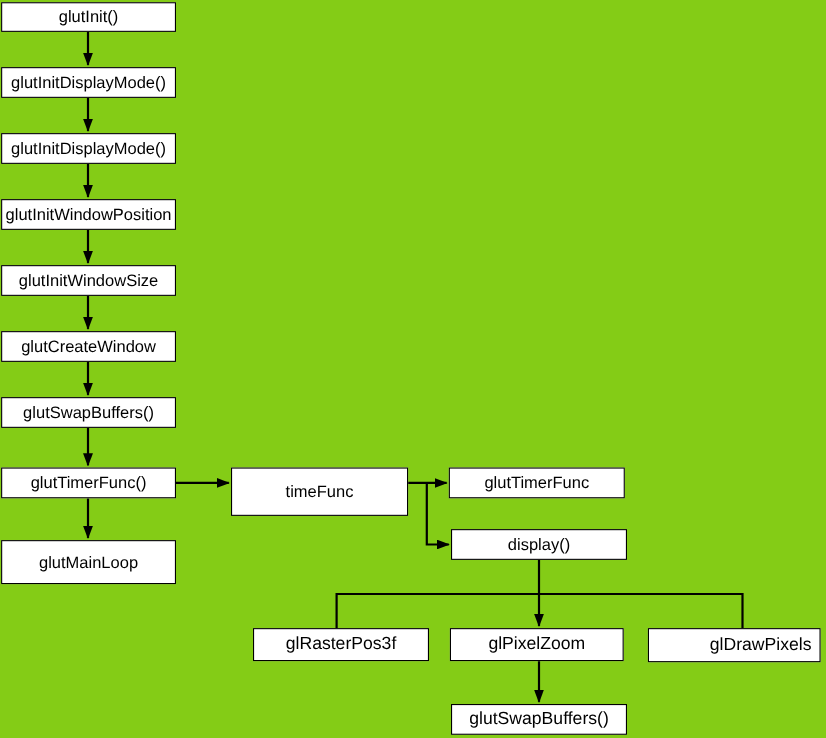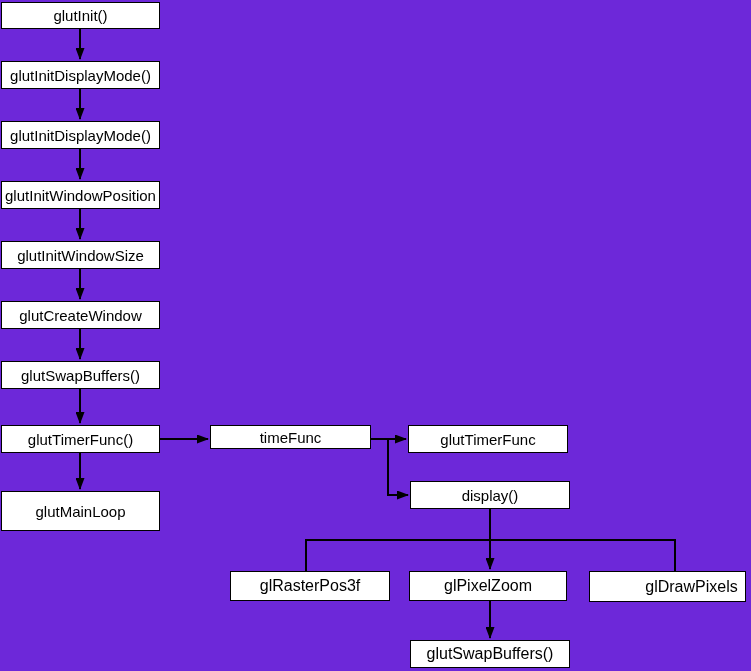--- a/index.html
+++ b/index.html
@@ -4,21 +4,21 @@
 <style>
   html, body { margin: 0; padding: 0; }
   body {
     font-family: "Liberation Sans", sans-serif;
     background: #ffffff;
   }
   #canvas {
     position: relative;
     width: 751px;
     height: 671px;
-    background: #6d28d9;
+    background: #84cc16;
     overflow: hidden;
   }
   #edges-svg {
     position: absolute;
     left: 0; top: 0;
     width: 751px; height: 671px;
   }
   .node {
     position: absolute;
     box-sizing: border-box;
@@ -39,21 +39,21 @@
   #n-glut-init               { left: 1px;   top: 2px;   width: 159px; height: 27px; }
   #n-init-display-mode-1     { left: 1px;   top: 61px;  width: 159px; height: 28px; }
   #n-init-display-mode-2     { left: 1px;   top: 121px; width: 159px; height: 28px; }
   #n-init-window-position    { left: 1px;   top: 181px; width: 159px; height: 28px; }
   #n-init-window-size        { left: 1px;   top: 241px; width: 159px; height: 28px; }
   #n-create-window           { left: 1px;   top: 301px; width: 159px; height: 28px; }
   #n-display-func            { left: 1px;   top: 361px; width: 159px; height: 28px; }
   #n-timer-func              { left: 1px;   top: 425px; width: 159px; height: 28px; }
   #n-main-loop               { left: 1px;   top: 491px; width: 159px; height: 40px; }
   
-  #n-time-func               { left: 210px; top: 425px; width: 161px; height: 24px; }
+  #n-time-func               { left: 210px; top: 425px; width: 161px; height: 44px; }
   #n-timer-func-cb           { left: 408px; top: 425px; width: 160px; height: 28px; }
   #n-display                 { left: 410px; top: 481px; width: 160px; height: 28px; }
   
   #n-raster-pos              { left: 230px; top: 571px; width: 160px; height: 30px; }
   #n-pixel-zoom              { left: 409px; top: 571px; width: 158px; height: 30px; }
   #n-draw-pixels             { left: 589px; top: 571px; width: 157px; height: 31px; padding-left: 48px; }
   #n-swap-buffers            { left: 410px; top: 640px; width: 160px; height: 28px; }
 </style>
 </head>
 <body>

